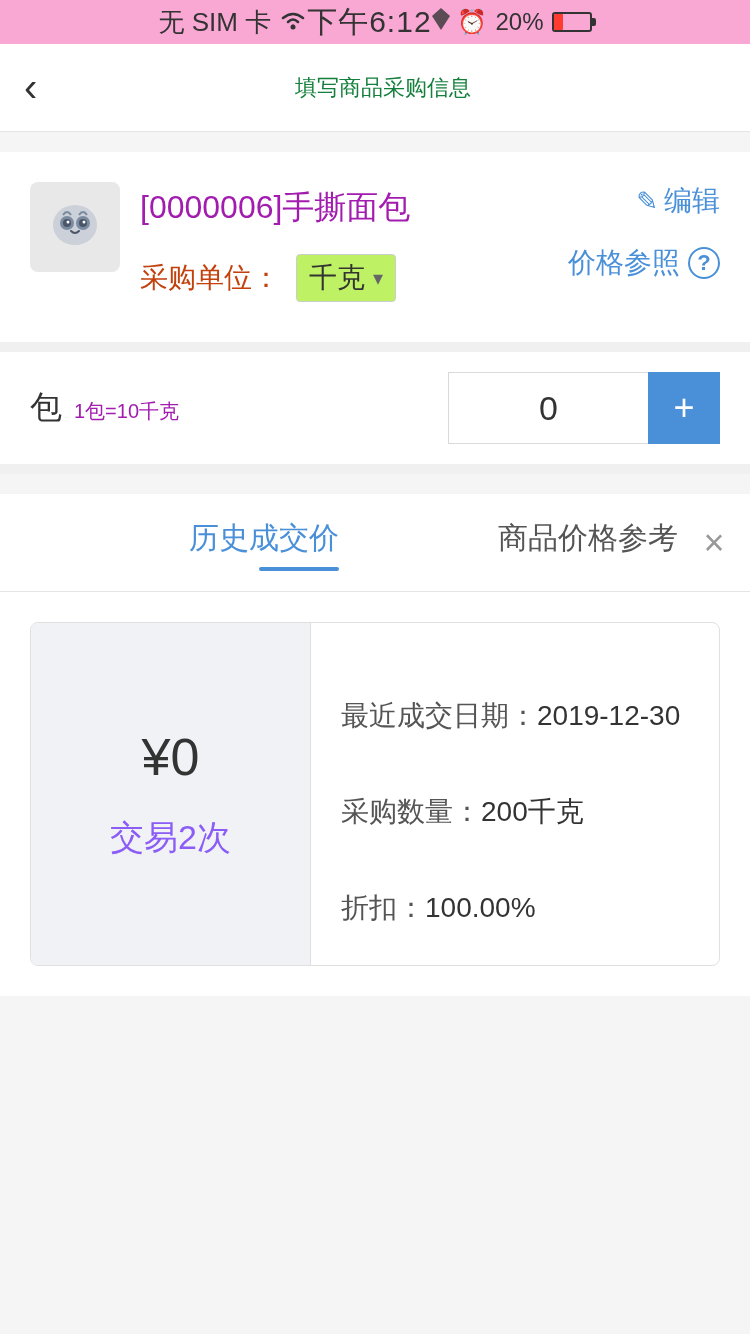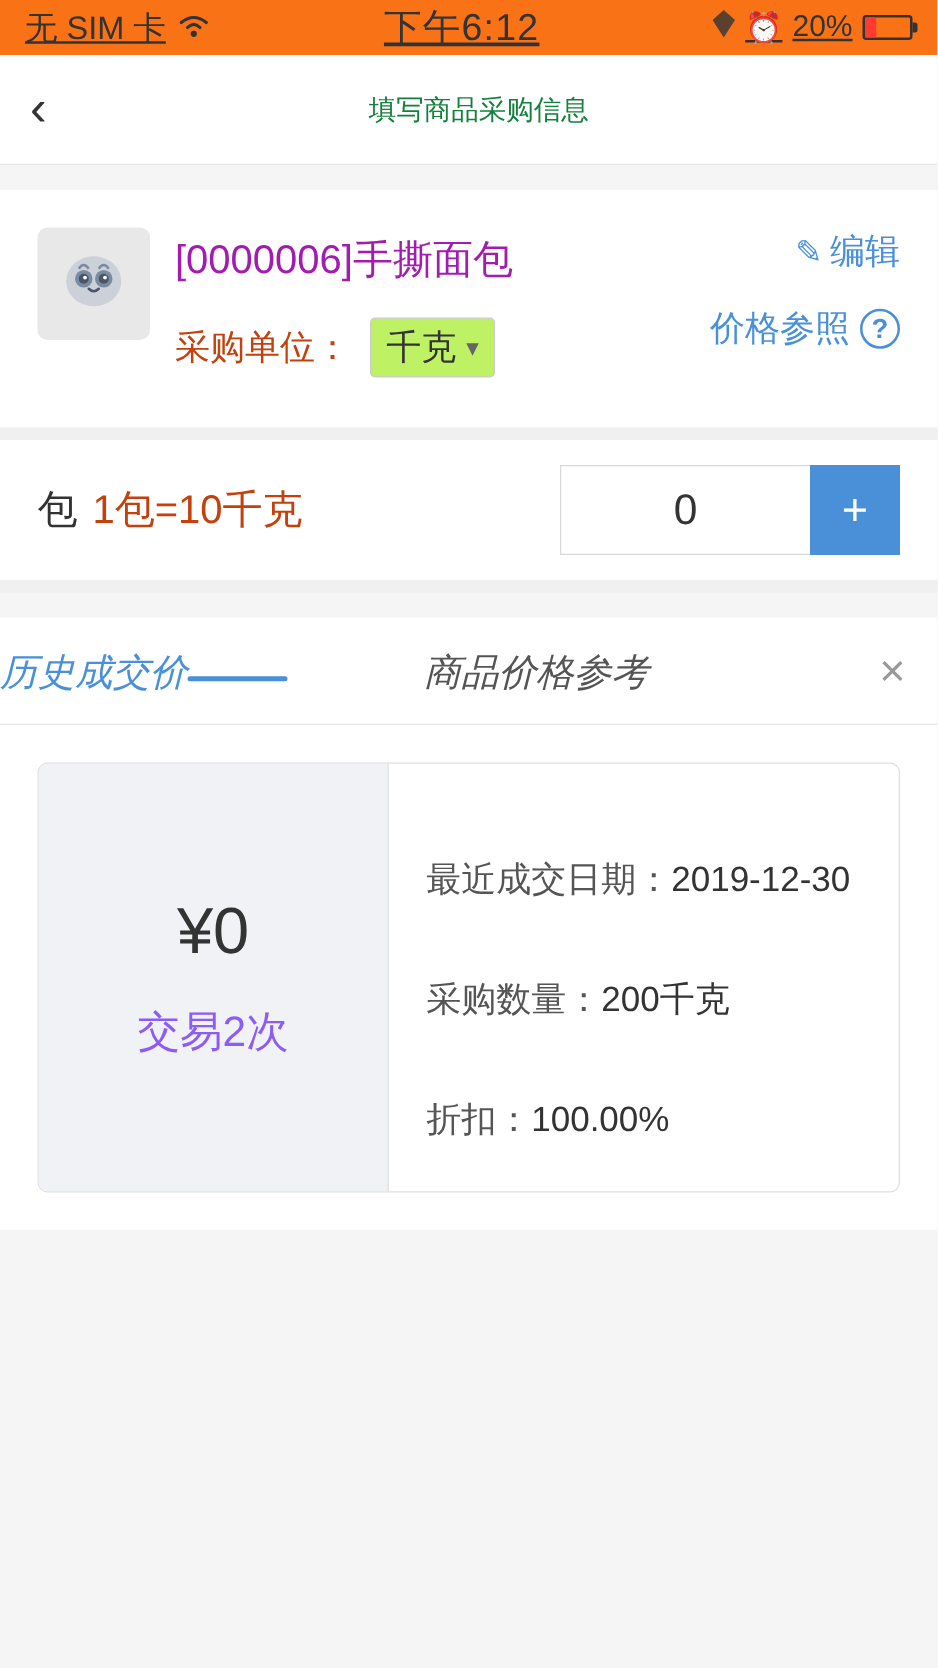--- a/index.html
+++ b/index.html
@@ -9,28 +9,27 @@
       min-height: 1334px;
       font-family: -apple-system, "PingFang SC", "Helvetica Neue", Arial, sans-serif;
       background: #f5f5f5;
       overflow-x: hidden;
     }
 
     
     .status-bar {
       width: 100%;
       height: 44px;
-      background: #f97316;
-      display: flex;
-      align-items: center;
-      justify-content: space-between;
+      background: #f9a8d4;
+      display: flex;
+      align-items: center;
+      justify-content: center;
       padding: 0 20px;
       font-size: 28px;
       color: #333;
-      text-decoration: underline;
     }
     .status-left {
       display: flex;
       align-items: center;
       gap: 8px;
       font-size: 26px;
     }
     .status-center {
       font-size: 30px;
       font-weight: 500;
@@ -210,22 +209,22 @@
       display: flex;
       align-items: baseline;
       gap: 12px;
     }
     .qty-unit-badge {
       font-size: 32px;
       color: #333;
       font-weight: 500;
     }
     .qty-conversion {
-      font-size: 32px;
-      color: #c2410c;
+      font-size: 20px;
+      color: #a21caf;
     }
     .qty-input-area {
       display: flex;
       align-items: center;
       gap: 0;
     }
     .qty-input-box {
       width: 200px;
       height: 72px;
       border: 1px solid #d9d9d9;
@@ -255,26 +254,25 @@
       background: #fff;
       margin-top: 20px;
       display: flex;
       align-items: center;
       border-bottom: 1px solid #e5e5e5;
       position: relative;
     }
     .tab-item {
       flex: 1;
       display: flex;
-      flex-direction: row;
-      align-items: center;
+      flex-direction: column;
+      align-items: flex-end;
       padding: 24px 0 20px;
       cursor: pointer;
       position: relative;
-      font-style: italic;
     }
     .tab-item-label {
       font-size: 30px;
     }
     .tab-item.active .tab-item-label {
       color: #4a90d9;
     }
     .tab-item.inactive .tab-item-label {
       color: #555;
     }

